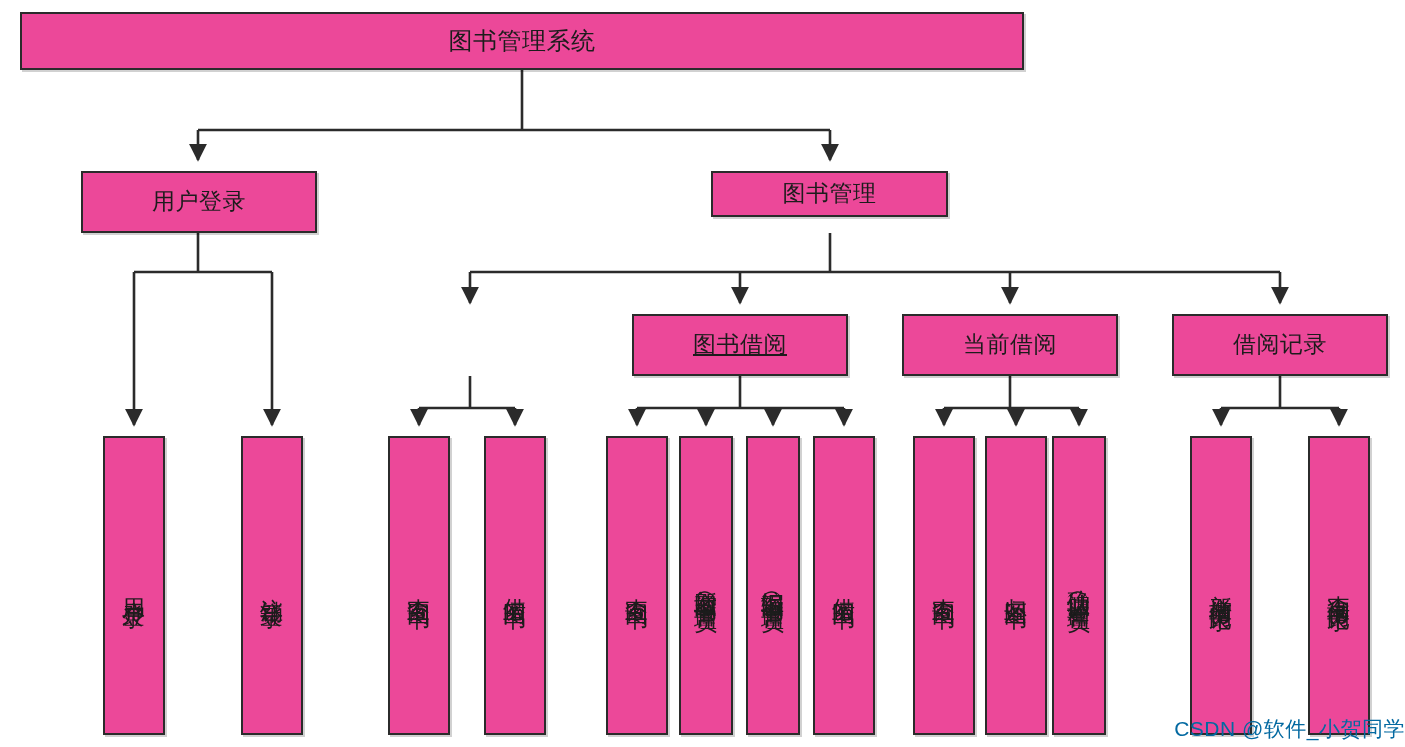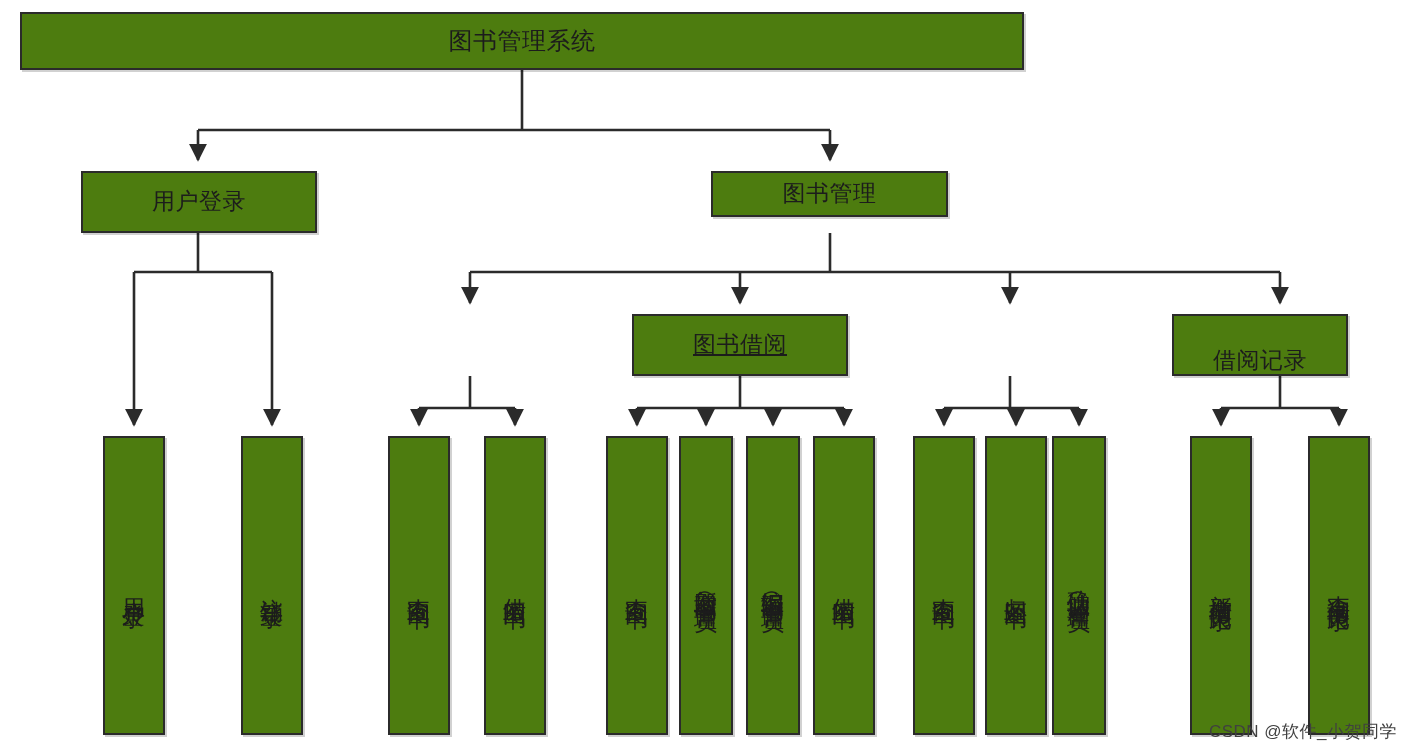--- a/index.html
+++ b/index.html
@@ -23,21 +23,21 @@
     left: 0;
     top: 0;
     width: 1405px;
     height: 747px;
     pointer-events: none;
   }
   .node {
     position: absolute;
     box-sizing: border-box;
     border: 2.5px solid #2b2b2b;
-    background: #4d7c0f;
+    background: #ec4899;
     display: flex;
     align-items: center;
     justify-content: center;
     color: #1c1c1c;
     box-shadow: 2px 2px 0 rgba(0,0,0,0.18);
   }
   .node .lbl {
     display: block;
     text-align: center;
     line-height: 1.18;
@@ -59,24 +59,24 @@
   .node.v .lbl {
     writing-mode: vertical-rl;
     text-orientation: upright;
     font-size: 23px;
     line-height: 1.05;
     letter-spacing: 3px;
     white-space: nowrap;
   }
   #watermark {
     position: absolute;
-    right: 8px;
+    right: 0;
     bottom: 4px;
-    font-size: 17px;
-    color: #404040;
+    font-size: 21px;
+    color: #0369a1;
     letter-spacing: 0.5px;
     user-select: none;
     white-space: nowrap;
   }
 </style>
 </head>
 <body>
 
 <div id="canvas">
 
@@ -137,21 +137,24 @@
   <div class="node h" style="left:81px; top:171px; width:236px; height:62px;">
     <span class="lbl">用户登录</span>
   </div>
   <div class="node h" style="left:711px; top:171px; width:237px; height:46px;">
     <span class="lbl">图书管理</span>
   </div>
 
   <div class="node h" style="left:632px; top:314px; width:216px; height:62px;text-decoration:underline;">
     <span class="lbl">图书借阅</span>
   </div>
-  <div class="node h" style="left:1172px; top:314px; width:176px; height:62px;align-items:flex-end;">
+  <div class="node h" style="left:902px; top:314px; width:216px; height:62px;">
+    <span class="lbl">当前借阅</span>
+  </div>
+  <div class="node h" style="left:1172px; top:314px; width:216px; height:62px;">
     <span class="lbl">借阅记录</span>
   </div>
 
   <div class="node v" style="left:103px; top:436px; width:62px; height:299px;">
     <span class="lbl">用户登录</span>
   </div>
   <div class="node v" style="left:241px; top:436px; width:62px; height:299px;">
     <span class="lbl">注销登录</span>
   </div>
 

